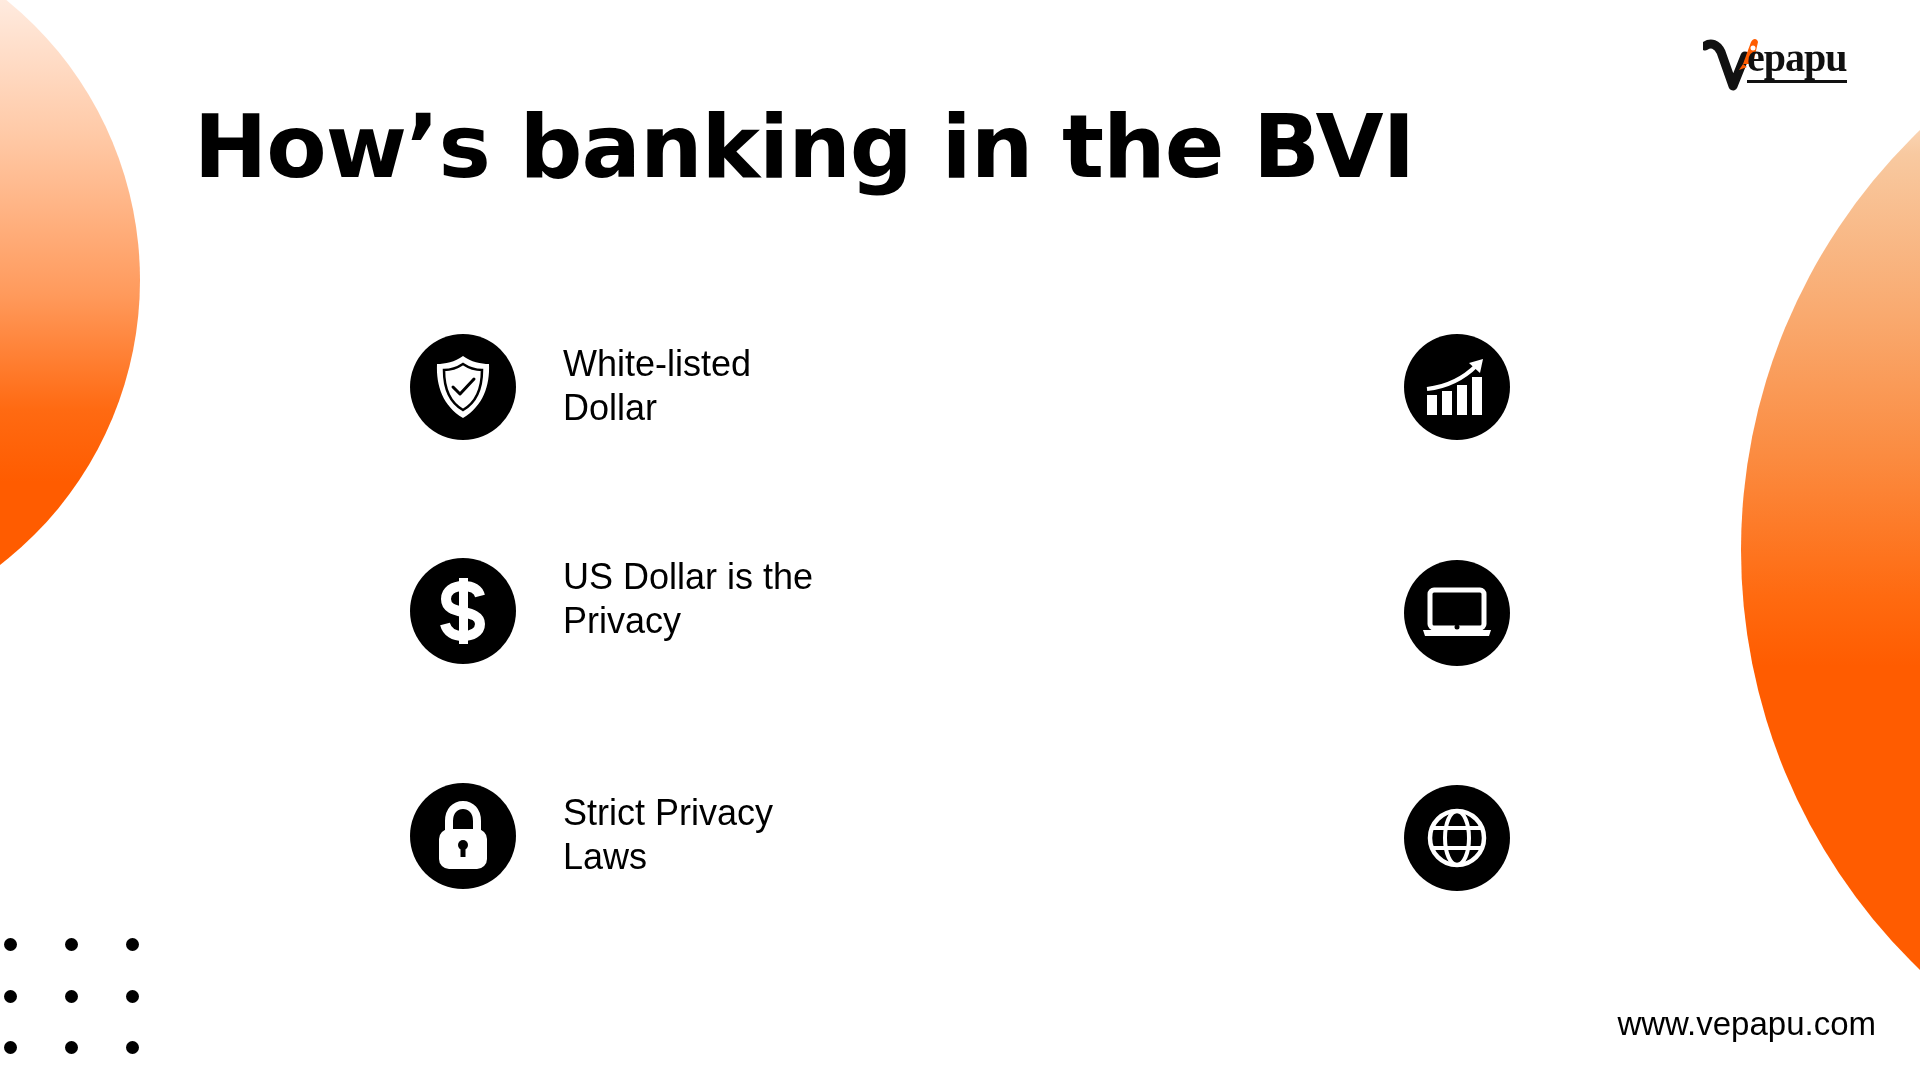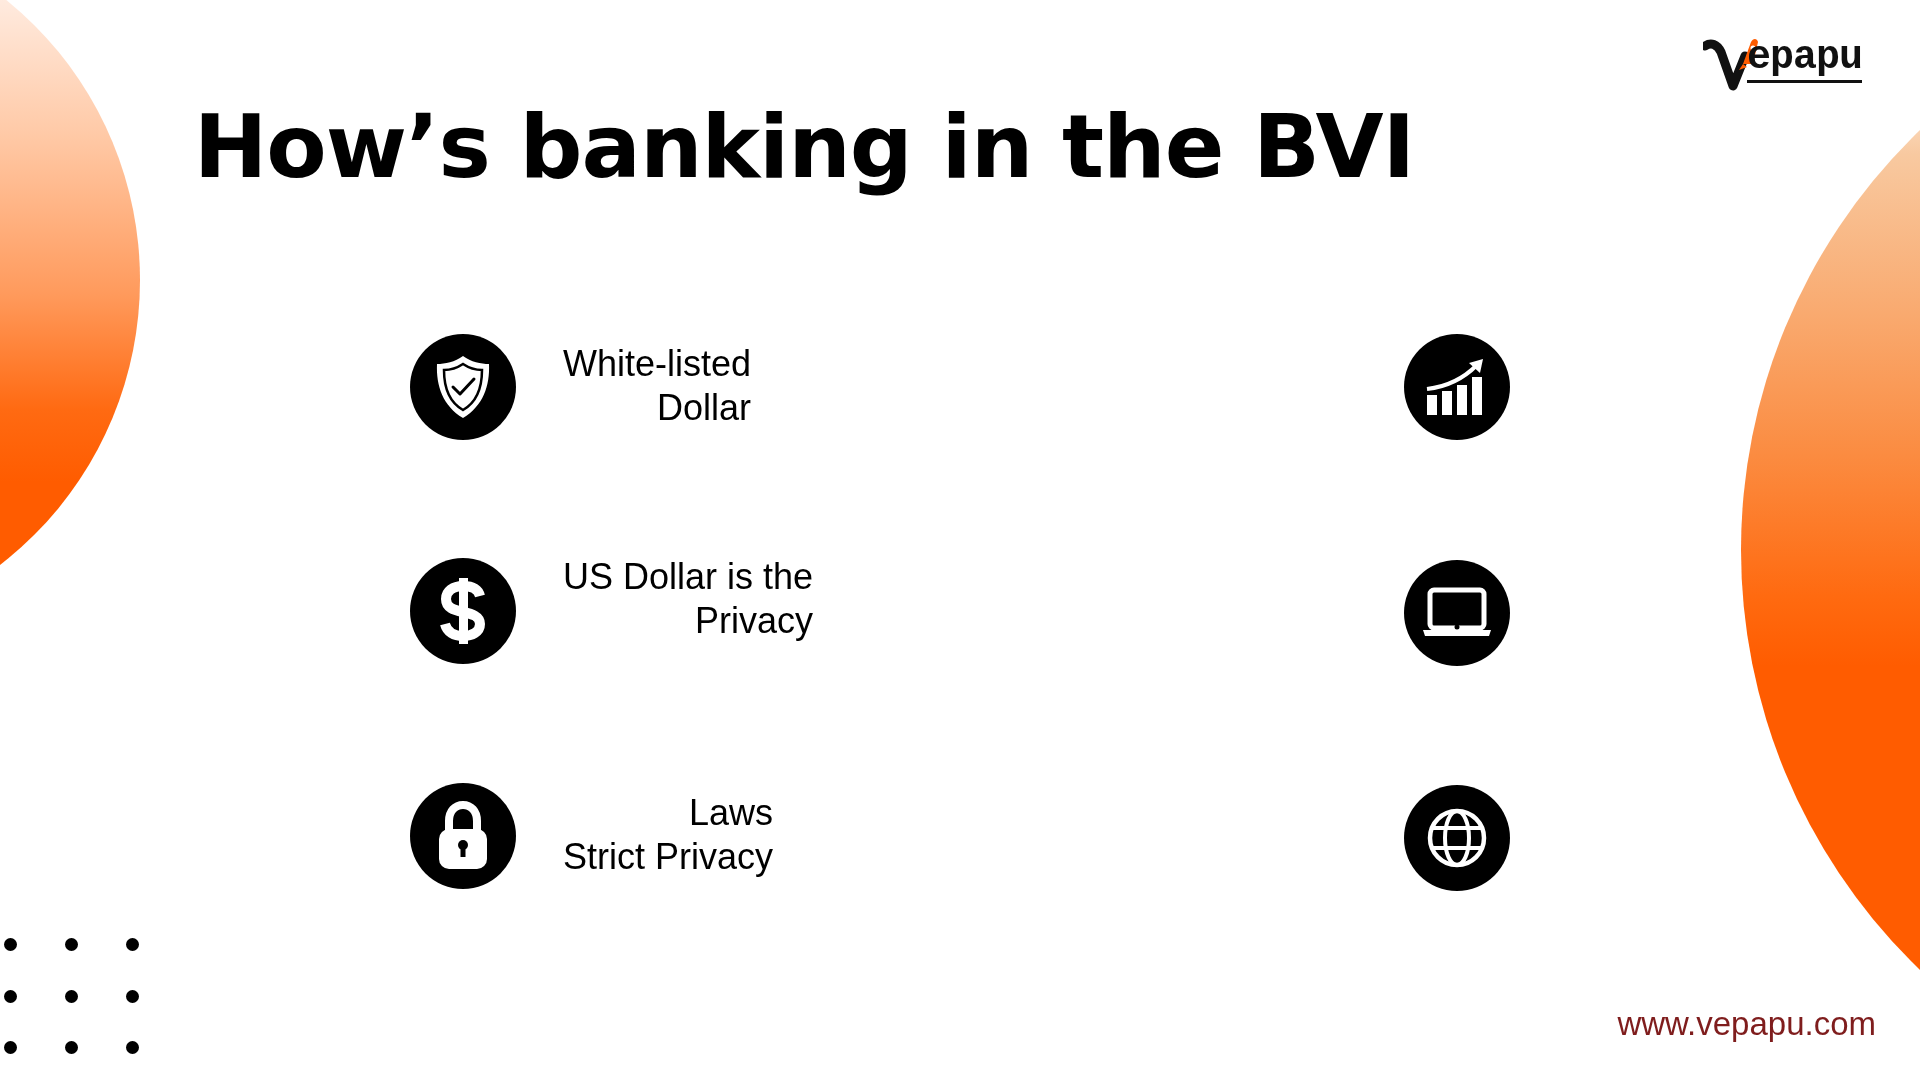--- a/index.html
+++ b/index.html
@@ -37,21 +37,21 @@
       position: absolute;
       left: 1703px;
       top: 34px;
       width: 190px;
       height: 64px;
     }
     .logo-text {
       position: absolute;
       left: 44px;
       top: 2px;
-      font-family: Liberation Mono, monospace;
+      font-family: Liberation Serif, serif;
       font-weight: bold;
       font-size: 40px;
       letter-spacing: -1px;
       color: #111;
       border-bottom: 3px solid #111;
       line-height: 44px;
     }
     .logo svg { position: absolute; left: 0; top: 0; }
     .title {
       position: absolute;
@@ -81,21 +81,21 @@
     }
     .feature-text {
       position: absolute;
       font-family: "Liberation Sans", "DejaVu Sans", sans-serif;
       font-size: 36px;
       line-height: 44px;
       white-space: nowrap;
       color: #000;
     }
     .feature-text span { display: block; }
-    .left .feature-text { left: 563px; text-align: right; }
+    .left .feature-text { left: 563px; text-align: left; }
     .left .icon-circle { left: 410px; }
     .right .icon-circle { left: 1404px; }
     .dots {
       position: absolute;
       left: 4px;
       top: 938px;
       width: 140px;
       height: 120px;
     }
     .dot {
@@ -105,21 +105,21 @@
       border-radius: 50%;
       background: #000;
     }
     .url {
       position: absolute;
       right: 44px;
       top: 1004px;
       font-family: "Liberation Sans", "DejaVu Sans", sans-serif;
       font-size: 33px;
       line-height: 40px;
-      color: #7f1d1d;
+      color: #000000;
     }
   </style>
 </head>
 <body>
 
 <div class="blob blob-left"></div>
 <div class="blob blob-right"></div>
 
 <div class="logo">
   <svg width="60" height="64" viewBox="0 0 60 64">
@@ -164,22 +164,22 @@
   <div class="feature">
     <div class="icon-circle" style="top:783px;">
       <svg width="56" height="70" viewBox="0 0 56 70">
         <path d="M14 30 L14 20 C14 10, 20 4, 28 4 C36 4, 42 10, 42 20 L42 30" fill="none" stroke="#fff" stroke-width="8"></path>
         <rect x="4" y="28" width="48" height="40" rx="10" fill="#fff"></rect>
         <circle cx="28" cy="44" r="5" fill="#000"></circle>
         <rect x="25.5" y="44" width="5" height="12" fill="#000"></rect>
       </svg>
     </div>
     <div class="feature-text" style="top:791px;">
+      <span>Strict Privacy</span>
       <span>Laws</span>
-      <span>Strict Privacy</span>
     </div>
   </div>
 </div>
 
 <div class="right">
   <div class="feature">
     <div class="icon-circle" style="top:334px;">
       <svg width="64" height="60" viewBox="0 0 64 60">
         <rect x="2" y="38" width="10" height="20" fill="#fff"></rect>
         <rect x="17" y="34" width="10" height="24" fill="#fff"></rect>

